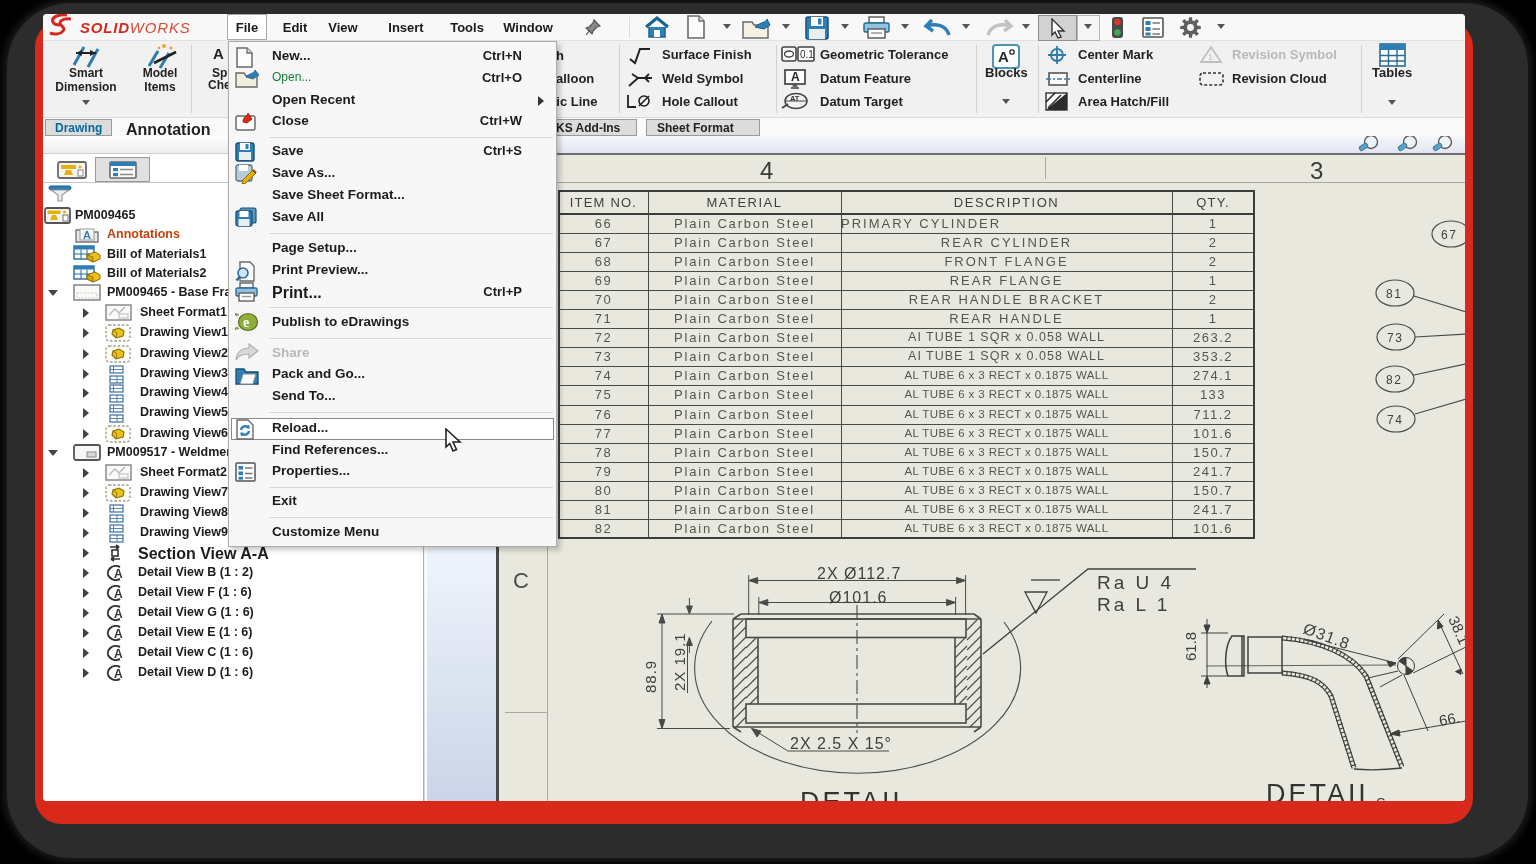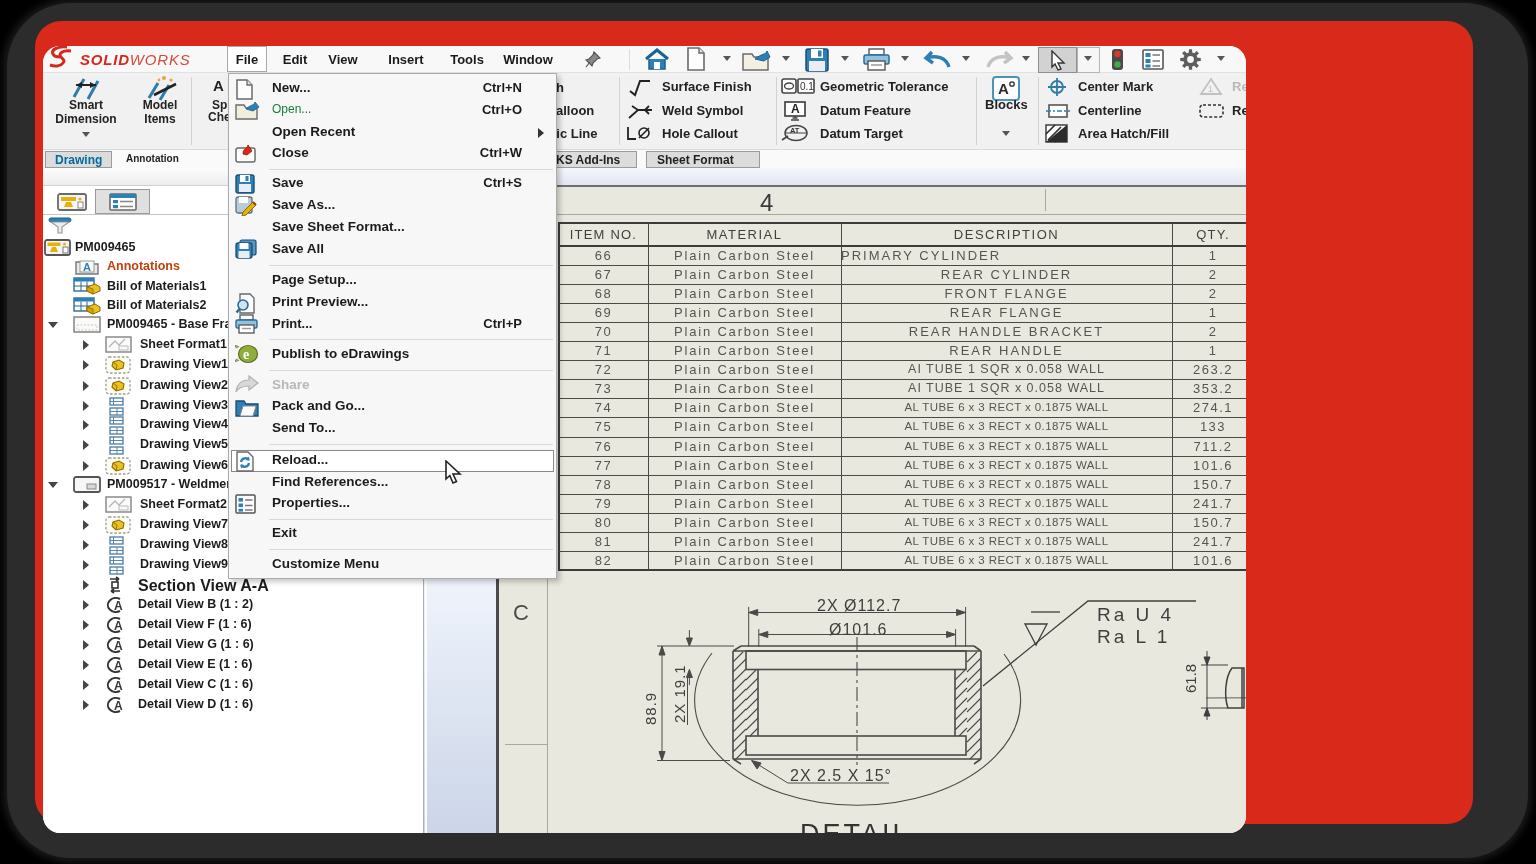--- a/index.html
+++ b/index.html
@@ -6,21 +6,21 @@
  font-family:"Liberation Sans",sans-serif;}
 .ab{position:absolute}
 .tx{position:absolute;white-space:nowrap;}
 .car{position:absolute;width:0;height:0;border-left:4px solid transparent;border-right:4px solid transparent;border-top:5px solid #555}
 .vsep{position:absolute;width:1px;background:#d2d2d2}
 </style></head><body>
 
 <div class="ab" style="left:7px;top:3px;width:1521px;height:855px;background:#2c2c2c;border-radius:64px;box-shadow:0 0 7px 4px rgba(30,30,30,.85)"></div>
 
 <div class="ab" style="left:35px;top:21px;width:1438px;height:803px;background:#d8291a;border-radius:26px"></div>
-<div class="ab" id="app" style="left:43px;top:46px;width:1203px;height:787px;border-radius:17px;overflow:hidden;background:#f1f1f1">
+<div class="ab" id="app" style="left:43px;top:14px;width:1422px;height:787px;border-radius:4px;overflow:hidden;background:#f1f1f1">
 <div class="ab" id="page" style="left:-43px;top:-29px;width:1536px;height:864px">
 
 <div class="ab" style="left:43px;top:29px;width:1422px;height:27px;background:#f8f8f8;border-bottom:1px solid #e2e2e2"></div>
 <svg class="ab" style="left:47px;top:28px" width="28" height="25" viewBox="0 0 28 25">
  <path d="M20,2 C10,1 4,5 6,9 C7,12 13,12 13,12" fill="none" stroke="#d4281c" stroke-width="3"></path>
  <path d="M24,6 C15,5 11,9 14,12 C17,15 18,16 16,18 C14,21 8,22 3,20" fill="none" stroke="#d4281c" stroke-width="3"></path>
 </svg>
 <div class="tx" style="left:80px;top:34px;font-size:15px;font-style:italic;letter-spacing:0.8px;color:#d3281a"><b>SOLID</b><span style="color:#d64a3a">WORKS</span></div>
 <div class="ab" style="left:227px;top:29px;width:40px;height:26px;background:#fff;border:1px solid #a9a9a9"></div>
       <div class="tx" style="left:247px;top:35px;width:0;font-size:13px;font-weight:700;color:#1a1a1a;display:flex;justify-content:center">File</div>
@@ -201,21 +201,21 @@
  <line x1="18" y1="7" x2="18" y2="23" stroke="#2a6b96" stroke-width="1.4"></line>
  <line x1="1" y1="12.5" x2="26" y2="12.5" stroke="#2a6b96" stroke-width="1.4"></line>
  <line x1="1" y1="18" x2="26" y2="18" stroke="#2a6b96" stroke-width="1.4"></line>
 </svg>
 <div class="tx" style="left:1372px;top:80px;font-size:13px;font-weight:700;color:#222">Tables</div>
 <div class="car" style="left:1388px;top:115px"></div>
 
 <div class="ab" style="left:43px;top:133px;width:1422px;height:18px;background:#fafafa"></div>
 <div class="ab" style="left:45px;top:134px;width:67px;height:17px;background:#dcdcdc;border:1px solid #9a9a9a"></div>
 <div class="tx" style="left:55px;top:136px;font-size:12px;font-weight:700;color:#0369a1">Drawing</div>
-<div class="tx" style="left:126px;top:136px;font-size:10px;font-weight:700;color:#222">Annotation</div>
+<div class="tx" style="left:126px;top:136px;font-size:16px;font-weight:700;color:#222">Annotation</div>
 <div class="ab" style="left:548px;top:134px;width:89px;height:17px;background:#dcdcdc;border:1px solid #9a9a9a"></div>
 <div class="tx" style="left:556px;top:136px;font-size:12px;font-weight:700;color:#222">KS Add-Ins</div>
 <div class="ab" style="left:646px;top:134px;width:114px;height:17px;background:#dcdcdc;border:1px solid #9a9a9a"></div>
 <div class="tx" style="left:657px;top:136px;font-size:12px;font-weight:700;color:#222">Sheet Format</div>
 
 <div class="ab" style="left:43px;top:151px;width:381px;height:18px;background:linear-gradient(#fdfdfd,#ededed);border-bottom:1px solid #cfcfcf"></div>
 <div class="ab" style="left:424px;top:151px;width:1041px;height:19px;background:linear-gradient(#f6f7fc,#e2e5f1);border-bottom:2px solid #6f6f6f"></div>
 <svg class="ab" style="left:1357px;top:151px" width="24" height="17" viewBox="0 0 24 17">
  <circle cx="14" cy="6" r="6.5" fill="#eef3f6" stroke="#5a5a5a" stroke-width="1.4"></circle>
  <rect x="2" y="9" width="9" height="4.5" rx="2" transform="rotate(-35 6 11)" fill="#5ba3c9" stroke="#3c7da3" stroke-width="1"></rect>
@@ -744,21 +744,21 @@
         <circle cx="8" cy="12" r="5" fill="#cfe4f0" stroke="#2a6b96" stroke-width="1.6"></circle>
         <line x1="4.5" y1="16" x2="1.5" y2="19.5" stroke="#2a6b96" stroke-width="2.4"></line>
       </svg>
       <div class="tx" style="left:272px;top:277.0px;font-size:13.5px;font-weight:700;color:#1b1b1b">Print Preview...</div>
       <svg class="ab" style="left:235px;top:297px" width="23" height="20" viewBox="0 0 23 20">
         <rect x="5" y="1" width="13" height="5" fill="#fff" stroke="#555" stroke-width="1.3"></rect>
         <rect x="1" y="6" width="21" height="8" rx="1.5" fill="#8fc3e0" stroke="#2a6b96" stroke-width="1.4"></rect>
         <rect x="4" y="11" width="15" height="8" fill="#fdfdfd" stroke="#555" stroke-width="1.3"></rect>
         <line x1="7" y1="14.5" x2="16" y2="14.5" stroke="#999" stroke-width="1.4"></line>
       </svg>
-      <div class="tx" style="left:272px;top:298.5px;font-size:13px;font-weight:700;color:#1b1b1b">Print...</div>
+      <div class="tx" style="left:272px;top:298.5px;font-size:16px;font-weight:700;color:#1b1b1b">Print...</div>
       <div class="tx" style="left:430px;top:298.5px;width:92px;text-align:right;font-size:13px;font-weight:700;color:#1b1b1b">Ctrl+P</div>
       <svg class="ab" style="left:235px;top:327px" width="24" height="20" viewBox="0 0 24 20">
         <g stroke="#7a8a3a" stroke-width="1.1" fill="none">
           <path d="M4,3 A9,8 0 1 0 4,16"></path>
           <path d="M2.5,4 A9,8 0 1 0 2.5,15"></path>
         </g>
         <ellipse cx="13" cy="10" rx="9.5" ry="8.5" fill="#8faf3c" stroke="#5a7020" stroke-width="1.2"></ellipse>
         <text x="8" y="15" font-size="14" font-weight="bold" fill="#fff" font-family="Liberation Serif">e</text>
       </svg>
       <div class="tx" style="left:272px;top:328.5px;font-size:13.5px;font-weight:700;color:#1b1b1b">Publish to eDrawings</div>

